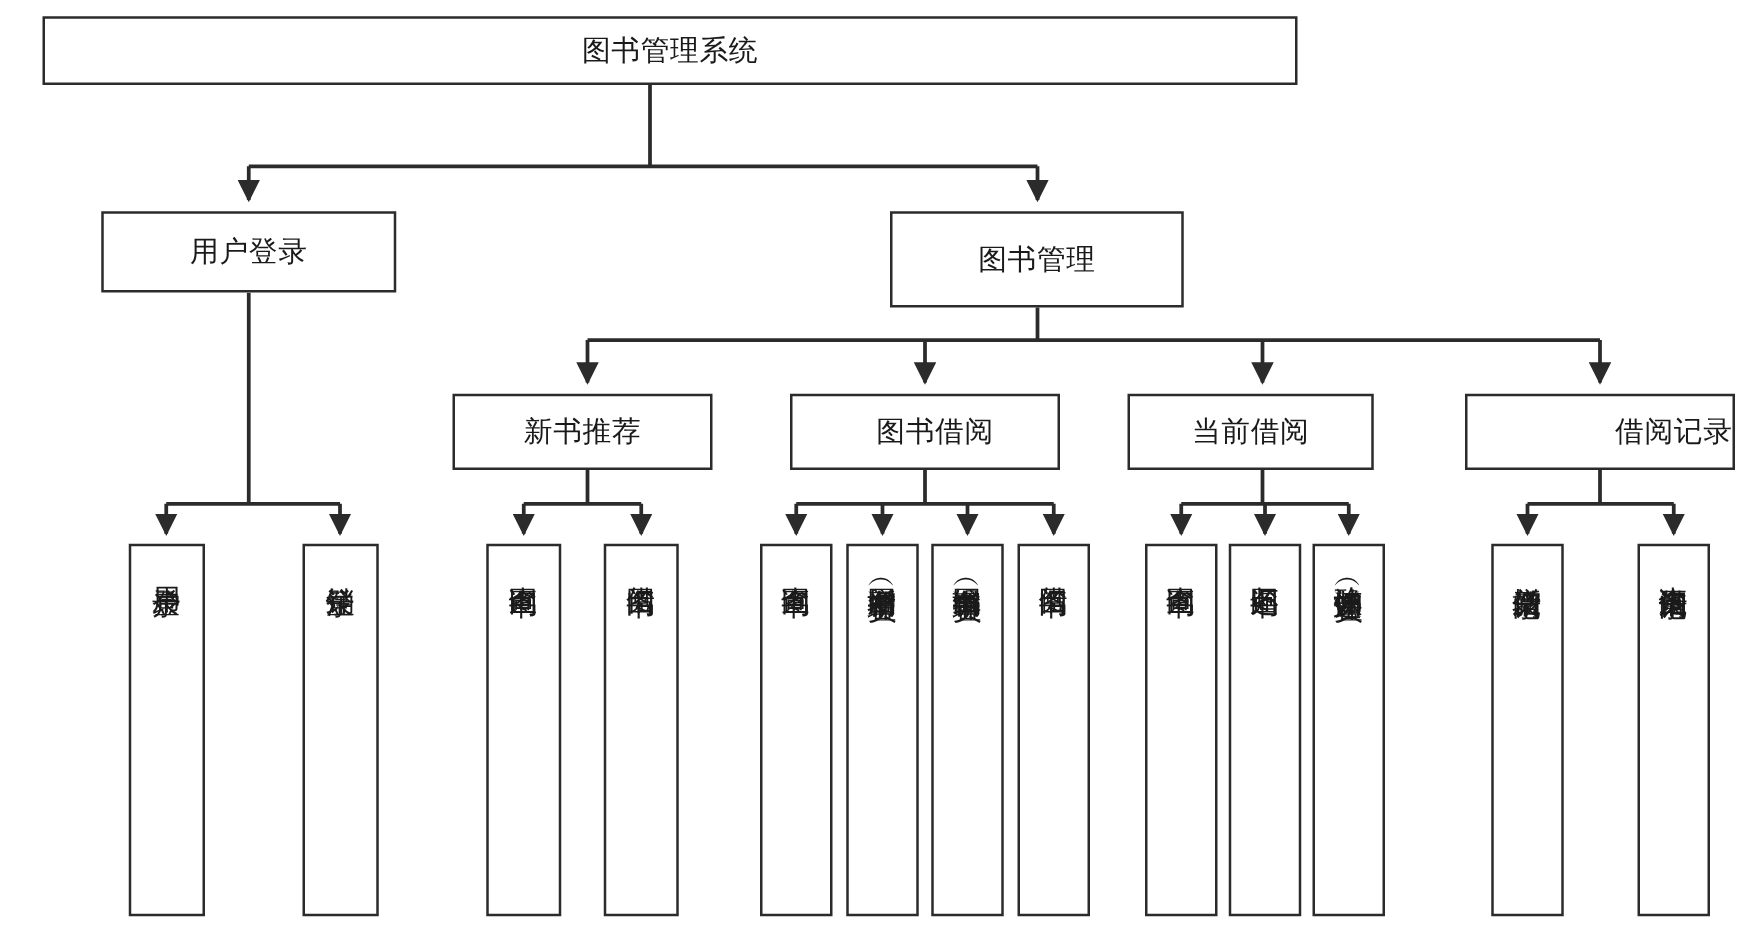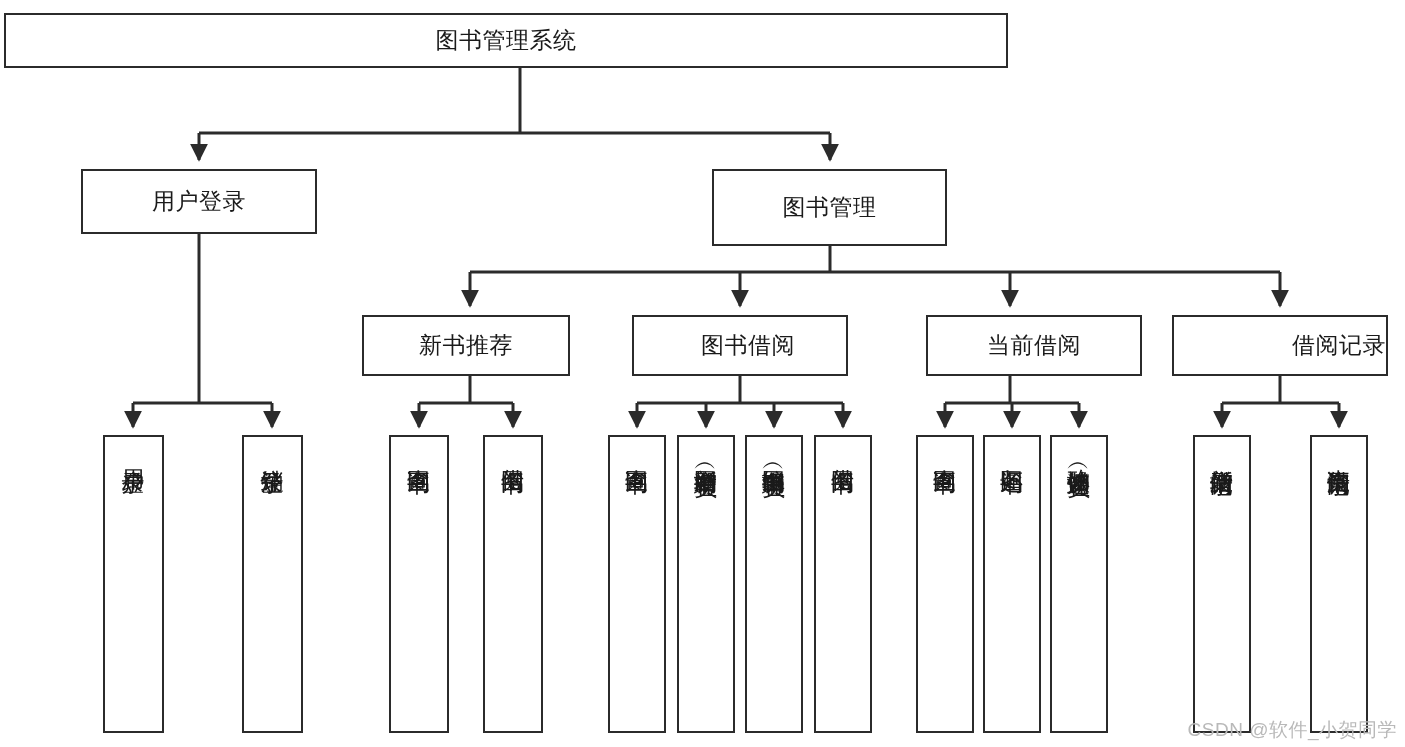--- a/index.html
+++ b/index.html
@@ -112,38 +112,38 @@
       <path d="M 1012 403 L 1012 427" marker-end="url(#arrow)"></path>
       <path d="M 1079 403 L 1079 427" marker-end="url(#arrow)"></path>
 
       <path d="M 1280 376 L 1280 403"></path>
       <path d="M 1222 403 L 1339 403"></path>
       <path d="M 1222 403 L 1222 427" marker-end="url(#arrow)"></path>
       <path d="M 1339 403 L 1339 427" marker-end="url(#arrow)"></path>
     </g>
   </svg>
 
-  <div class="node node-h" style="left:4px; top:13px; width:1004px; height:55px;">
+  <div class="node node-h" style="left:34px; top:13px; width:1004px; height:55px;">
     <span class="label">图书管理系统</span>
   </div>
 
   <div class="node node-h" style="left:81px; top:169px; width:236px; height:65px;">
     <span class="label">用户登录</span>
   </div>
   <div class="node node-h" style="left:712px; top:169px; width:235px; height:77px;">
     <span class="label">图书管理</span>
   </div>
 
   <div class="node node-h" style="left:362px; top:315px; width:208px; height:61px;">
     <span class="label">新书推荐</span>
   </div>
   <div class="node node-h" style="left:632px; top:315px; width:216px; height:61px;padding-left:16px;">
     <span class="label">图书借阅</span>
   </div>
-  <div class="node node-h" style="left:926px; top:315px; width:216px; height:61px;">
+  <div class="node node-h" style="left:902px; top:315px; width:197px; height:61px;">
     <span class="label">当前借阅</span>
   </div>
   <div class="node node-h" style="left:1172px; top:315px; width:216px; height:61px;justify-content:flex-end;">
     <span class="label">借阅记录</span>
   </div>
 
   <div class="node node-v" style="left:103px; top:435px; width:61px; height:298px;">
     <span class="label">用户登录</span>
   </div>
   <div class="node node-v" style="left:242px; top:435px; width:61px; height:298px;">
@@ -176,15 +176,14 @@
   <div class="node node-v" style="left:1050px; top:435px; width:58px; height:298px;">
     <span class="label">确认归还（管理员）</span>
   </div>
   <div class="node node-v" style="left:1193px; top:435px; width:58px; height:298px;">
     <span class="label">新增借阅记录</span>
   </div>
   <div class="node node-v" style="left:1310px; top:435px; width:58px; height:298px;">
     <span class="label">查询借阅记录</span>
   </div>
 
-  <div class="watermark">CSDN @软件_小贺同学</div>
 
 </div>
 
 </body></html>

